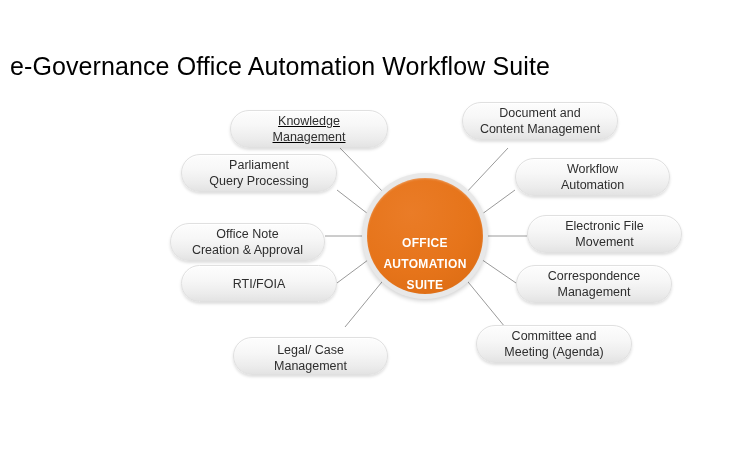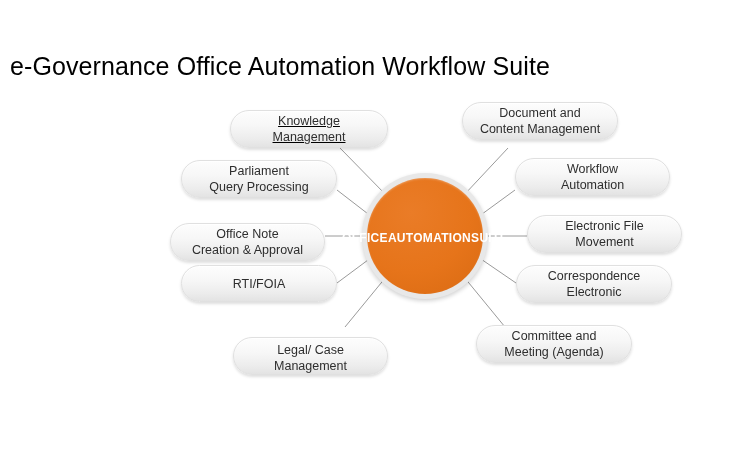--- a/index.html
+++ b/index.html
@@ -65,23 +65,23 @@
   }
   .hub {
     position: absolute;
     left: 367px;
     top: 178px;
     width: 116px;
     height: 116px;
     border-radius: 50%;
     background: radial-gradient(circle at 38% 30%, #ea7c27 0%, #e6741a 55%, #d96a12 100%);
     display: flex;
-    flex-direction: row;
+    flex-direction: column;
     align-items: center;
-    justify-content: center;
+    justify-content: flex-end;
     box-shadow: inset 0 1px 2px rgba(255,255,255,0.25);
   }
   .hub-line {
     color: #ffffff;
     font-weight: bold;
     font-variant: small-caps;
     text-transform: lowercase;
     font-size: 17px;
     line-height: 21px;
     letter-spacing: 0.3px;
@@ -140,21 +140,21 @@
       <div class="hub-line">Office</div>
       <div class="hub-line">Automation</div>
       <div class="hub-line">Suite</div>
     </div>
 
     <div class="node" style="left:230px; top:110px; width:158px; height:38px;text-decoration:underline;">
       <div class="node-label">Knowledge
 Management</div>
     </div>
 
-    <div class="node" style="left:181px; top:160px; width:156px; height:38px;">
+    <div class="node" style="left:181px; top:154px; width:156px; height:38px;">
       <div class="node-label">Parliament
 Query Processing</div>
     </div>
 
     <div class="node" style="left:170px; top:223px; width:155px; height:38px;">
       <div class="node-label">Office Note
 Creation &amp; Approval</div>
     </div>
 
     <div class="node" style="left:181px; top:265px; width:156px; height:37px;">
@@ -176,21 +176,21 @@
 Automation</div>
     </div>
 
     <div class="node" style="left:527px; top:215px; width:155px; height:38px;">
       <div class="node-label">Electronic File
 Movement</div>
     </div>
 
     <div class="node" style="left:516px; top:265px; width:156px; height:38px;">
       <div class="node-label">Correspondence
-Electronic</div>
+Management</div>
     </div>
 
     <div class="node" style="left:476px; top:325px; width:156px; height:38px;">
       <div class="node-label">Committee and
 Meeting (Agenda)</div>
     </div>
 
   </div>
 </div>
 

